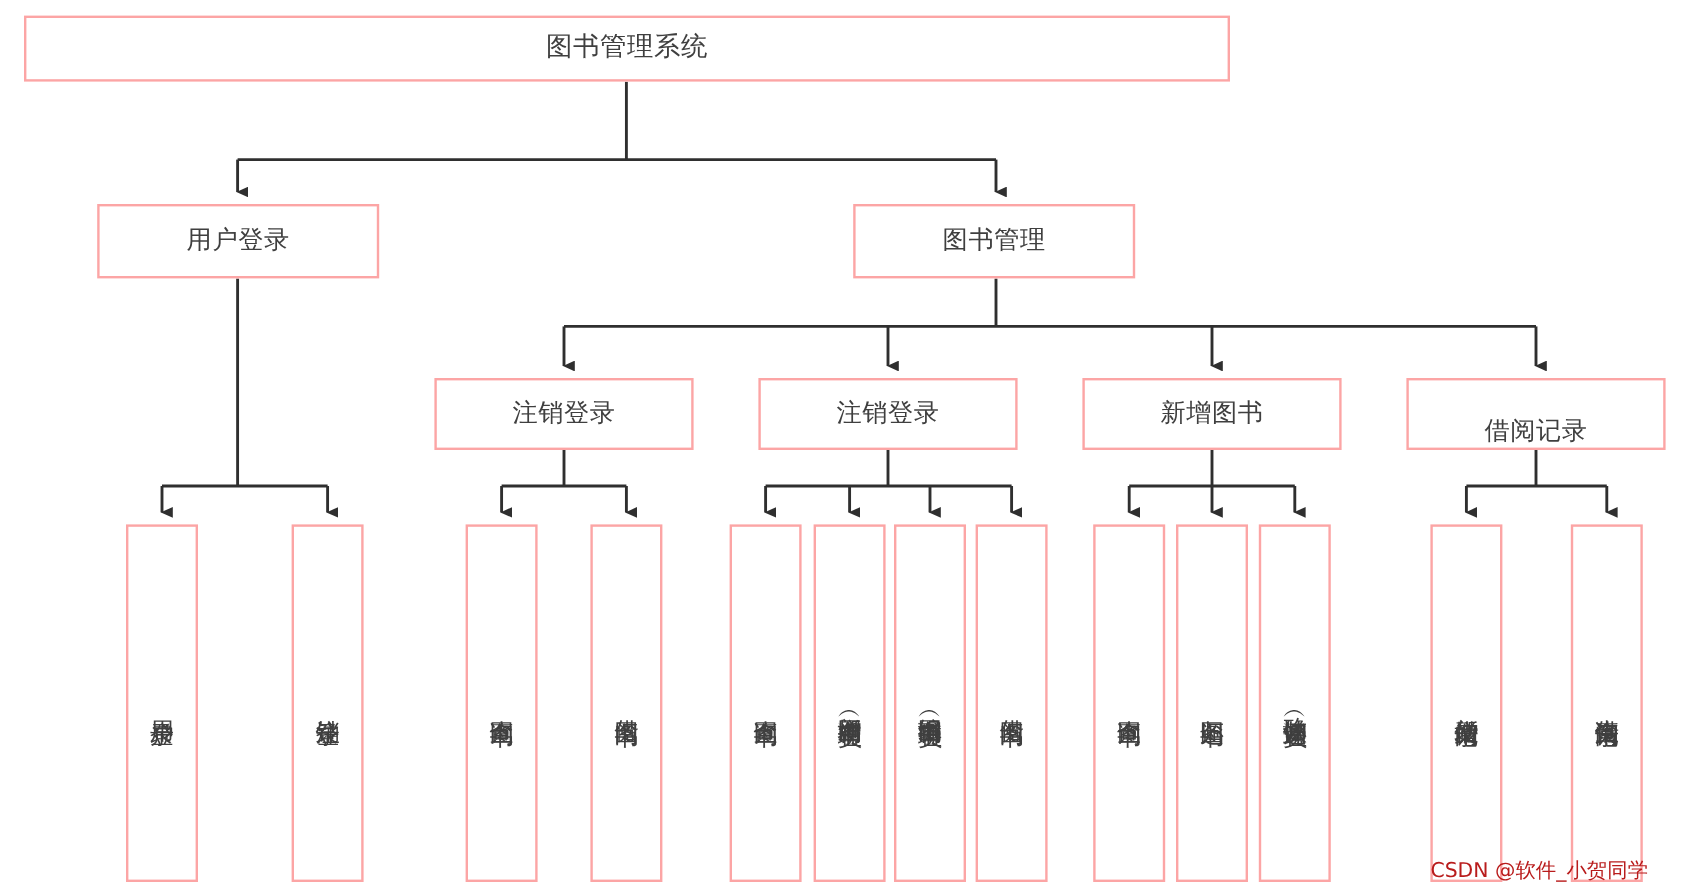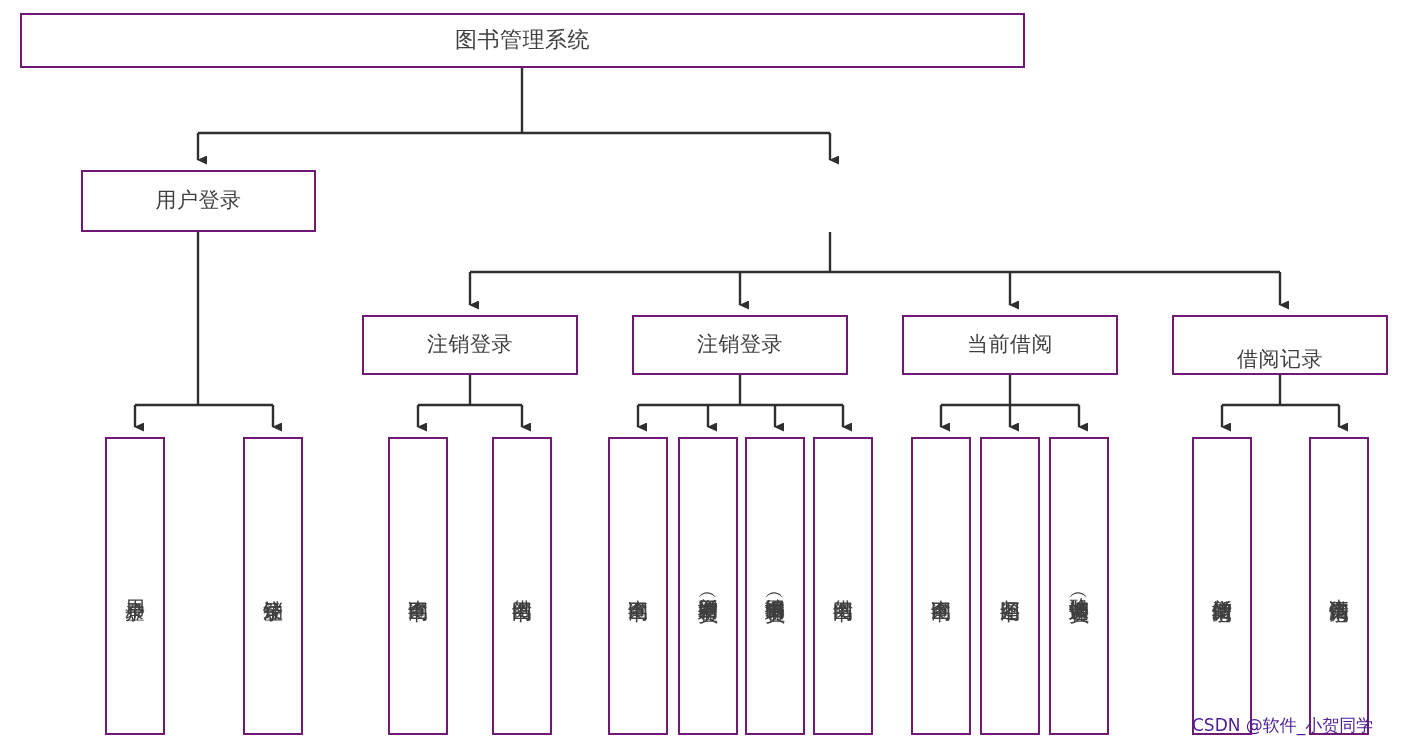--- a/index.html
+++ b/index.html
@@ -22,21 +22,21 @@
     left: 0;
     top: 0;
     width: 1405px;
     height: 747px;
     pointer-events: none;
   }
   .node {
     position: absolute;
     box-sizing: border-box;
     background: #ffffff;
-    border: 2px solid #701a75;
+    border: 2px solid #fca5a5;
     display: flex;
     align-items: center;
     justify-content: center;
     z-index: 2;
   }
   .node .label {
     color: #3f3f3f;
     font-size: 21px;
     line-height: 1.22;
     letter-spacing: 0.5px;
@@ -51,21 +51,21 @@
     line-height: 1.06;
     max-height: 268px;
     white-space: normal;
   }
   .node.root .label { font-size: 22px; }
   .watermark {
     position: absolute;
     left: 1192px;
     top: 714px;
     font-size: 17px;
-    color: #4c1d95;
+    color: #b91c1c;
     white-space: nowrap;
     z-index: 5;
     font-family: "DejaVu Sans", "Liberation Sans", sans-serif;
   }
 </style>
 </head>
 <body>
 
 <div id="diagram-root">
 
@@ -119,29 +119,32 @@
     </g>
   </svg>
 
   <div class="node root" style="left:20px; top:13px; width:1005px; height:55px;">
     <span class="label">图书管理系统</span>
   </div>
 
   <div class="node" style="left:81px; top:170px; width:235px; height:62px;">
     <span class="label">用户登录</span>
   </div>
+  <div class="node" style="left:711px; top:170px; width:235px; height:62px;">
+    <span class="label">图书管理</span>
+  </div>
 
   <div class="node" style="left:362px; top:315px; width:216px; height:60px;">
     <span class="label">注销登录</span>
   </div>
   <div class="node" style="left:632px; top:315px; width:216px; height:60px;">
     <span class="label">注销登录</span>
   </div>
   <div class="node" style="left:902px; top:315px; width:216px; height:60px;">
-    <span class="label">当前借阅</span>
+    <span class="label">新增图书</span>
   </div>
   <div class="node" style="left:1172px; top:315px; width:216px; height:60px;align-items:flex-end;">
     <span class="label">借阅记录</span>
   </div>
 
   <div class="node vertical" style="left:105px; top:437px; width:60px; height:298px;">
     <span class="label">用户登录</span>
   </div>
   <div class="node vertical" style="left:243px; top:437px; width:60px; height:298px;">
     <span class="label">注销登录</span>

